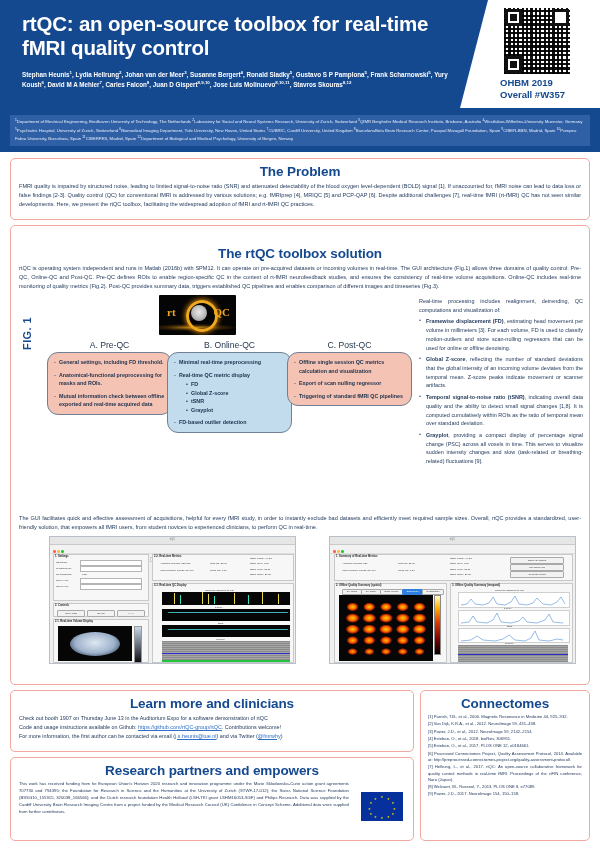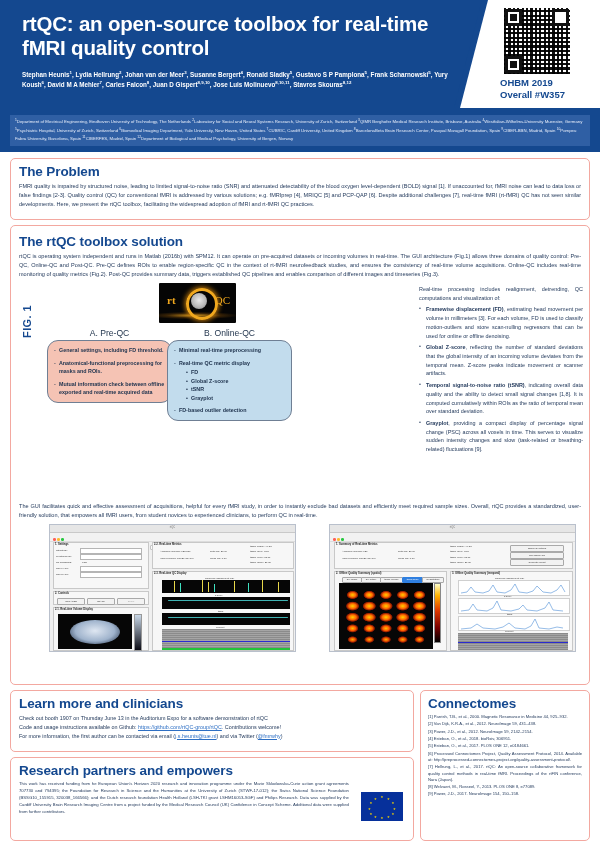--- a/index.html
+++ b/index.html
@@ -68,52 +68,52 @@
   .ohbm{
     margin-top:3px;font-size:9.5px;font-weight:bold;color:#14488f;line-height:1.22;
   }
 
   
   .sec{
     position:absolute;border:0.8px solid #f3a8a0;border-radius:5px;
     background:#ffffff;box-sizing:border-box;
   }
   .sec-h{
-    font-size:13.5px;font-weight:bold;color:#14488f;margin:0 0 3px 0;letter-spacing:-0.1px;
+    font-size:13.5px;font-weight:bold;color:#14488f;margin:0 0 3px 0;letter-spacing:-0.1px;text-align:center;
   }
   .body-txt{
     font-size:5.55px;line-height:1.62;color:#1e3558;text-align:justify;
   }
 
   
   #problem{left:10px;top:158px;width:580px;height:62px;padding:5px 8px 4px 8px;}
 
   
-  #solution{left:10px;top:225px;width:580px;height:460px;padding:8px 8px 4px 8px;}
+  #solution{left:10px;top:225px;width:580px;height:460px;padding:20px 8px 4px 8px;}
 
   .fig1row{position:relative;margin-top:4px;height:215px;}
   .figlabel{
     position:absolute;font-size:11px;font-weight:bold;color:#14488f;
     writing-mode:vertical-rl;transform:rotate(180deg);letter-spacing:0.4px;
   }
   #fig1lab{left:2px;top:22px;}
   .logo{
     position:absolute;left:140px;top:0px;width:77px;height:40px;background:#050505;
     border-radius:1px;overflow:hidden;
   }
   .logo .ring{
     position:absolute;left:27px;top:5px;width:26px;height:26px;border-radius:50%;
     border:3px solid #f0a81e;box-shadow:0 0 5px 1px #c47a08;
   }
   .logo .brain{
     position:absolute;left:32px;top:10px;width:16px;height:16px;border-radius:50%;
     background:radial-gradient(circle at 50% 45%,#e9e9e9 0%,#b9b9b9 55%,#7d7d7d 100%);
   }
   .logo .rt{position:absolute;left:8px;top:11px;font-size:11px;color:#f0a81e;font-weight:bold;font-family:"Liberation Serif",serif;}
-  .logo .qc{position:absolute;right:6px;top:11px;font-size:11px;color:#f0a81e;font-weight:normal;font-family:"Liberation Serif",serif;}
+  .logo .qc{position:absolute;right:6px;top:11px;font-size:11px;color:#f0a81e;font-weight:bold;font-family:"Liberation Serif",serif;}
   .logo .glow{
     position:absolute;left:0;bottom:4px;width:77px;height:7px;
     background:radial-gradient(ellipse at 45% 50%,rgba(240,168,30,.85) 0%,rgba(200,120,10,.25) 45%,transparent 75%);
   }
 
   .col-title{
     font-size:8.6px;color:#24374f;text-align:center;margin-bottom:2.5px;font-weight:normal;
   }
   .bubble{
     border:0.8px solid #6f7f94;border-radius:11px;padding:5px 6px;box-sizing:border-box;
@@ -270,20 +270,30 @@
                 <li>Global Z-score</li>
                 <li>tSNR</li>
                 <li>Grayplot</li>
               </ul>
             </li>
             <li class="last">FD-based outlier detection</li>
           </ul>
         </div>
       </div>
 
+      <div class="colC">
+        <div class="col-title">C. Post-QC</div>
+        <div class="bubble pink">
+          <ul>
+            <li>Offline single session QC metrics calculation and visualization</li>
+            <li>Export of scan nulling regressor</li>
+            <li class="last">Triggering of standard fMRI QC pipelines</li>
+          </ul>
+        </div>
+      </div>
 
       <div class="rightcol">
         <p>Real-time processing includes realignment, detrending, QC computations and visualization of:</p>
         <ul>
           <li>
             <b>Framewise displacement (FD)</b><span>, estimating head movement per volume in millimeters [3]. For each volume, FD is used to classify motion-outliers and store scan-nulling regressors that can be used for online or offline denoising.</span>
           </li>
           <li>
             <b>Global Z-score</b><span>, reflecting the number of standard deviations that the global intensity of an incoming volume deviates from the temporal mean. Z-score peaks indicate movement or scanner artifacts.</span>
           </li>

